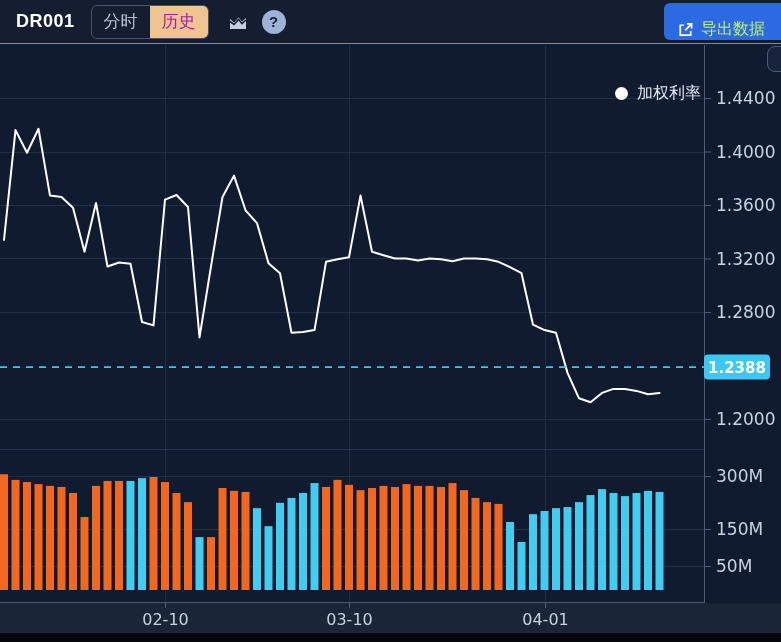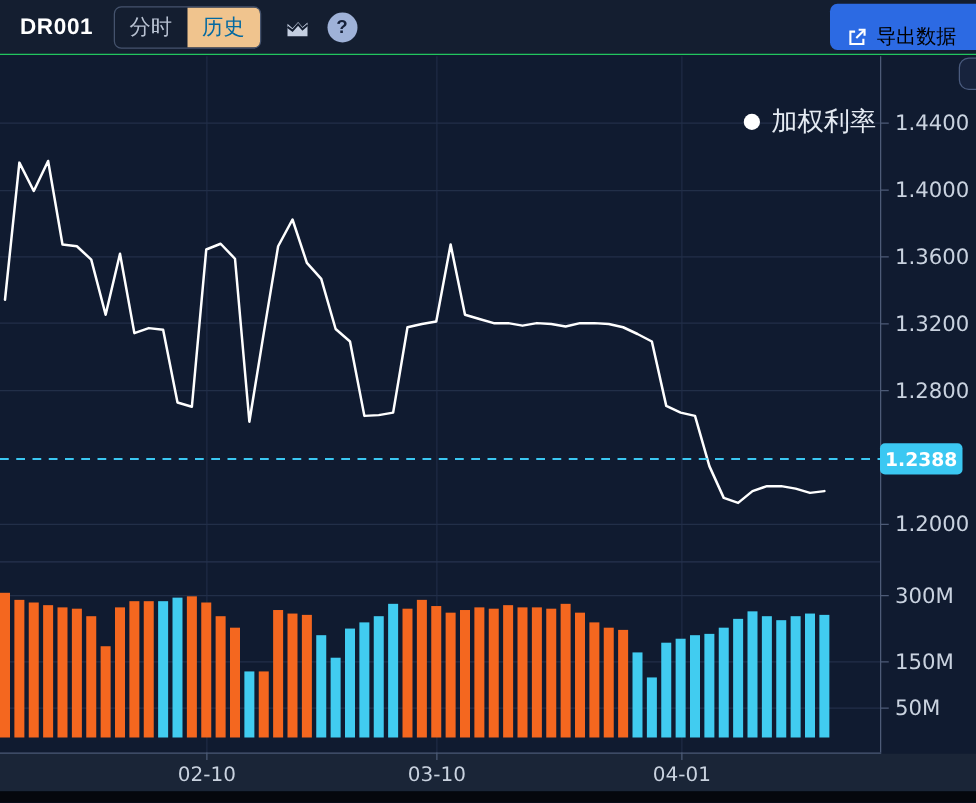--- a/index.html
+++ b/index.html
@@ -12,37 +12,37 @@
   
   .header{
     position:absolute;top:0;left:0;right:0;height:44px;box-sizing:border-box;
     background:#141e30;border-bottom:1px solid #22c55e;
     display:flex;align-items:center;padding-left:16px;z-index:5;
   }
   .title{color:#ffffff;font-size:18px;font-weight:bold;letter-spacing:.5px;margin-right:16px;}
   .tabs{display:flex;border:1px solid #45536d;border-radius:6px;overflow:hidden;align-items:flex-end;}
   .tab{width:58px;height:32px;line-height:32px;text-align:center;font-size:17px;
        color:#b7c1d1;cursor:pointer;background:transparent;}
-  .tab.active{background:#f0c48e;color:#0369a1;}
+  .tab.active{background:#f0c48e;color:#a21caf;}
   .hicons{display:flex;align-items:center;gap:13px;margin-left:18px;}
   .icon-chart svg{display:block;}
   .icon-help{width:24px;height:24px;border-radius:50%;background:#9fb2d8;color:#16213a;
       font-weight:bold;font-size:15px;display:flex;align-items:center;justify-content:center;}
   .export{
     position:absolute;right:0;top:3px;height:37px;border:none;cursor:pointer;
     display:flex;align-items:center;gap:7px;padding:16px 16px 0 13px;
-    background:#2c6ae3;color:#000000;font-size:16px;border-radius:6px 0 0 6px;
+    background:#2c6ae3;color:#bef264;font-size:16px;border-radius:6px 0 0 6px;
     font-family:inherit;
   }
   
   .xaxis-strip{position:absolute;left:0;right:0;top:603px;height:30px;background:#1a2537;z-index:0;}
   .bottom-black{position:absolute;left:0;right:0;top:633px;height:9px;background:#05070d;z-index:0;}
   #chart-svg{position:absolute;left:0;top:0;z-index:1;}
   .legend{position:absolute;top:83px;right:80px;display:flex;align-items:center;gap:9px;
-          z-index:3;color:#e4eaf2;font-size:21px;cursor:pointer;}
+          z-index:3;color:#e4eaf2;font-size:16px;cursor:pointer;}
   .legend .dot{width:13px;height:13px;border-radius:50%;background:#ffffff;}
   .corner-tab{position:absolute;top:46px;right:-12px;width:24px;height:24px;
       border:1px solid #4a5b7e;border-radius:8px;background:#17233d;z-index:2;}
 </style>
 </head>
 <body>
 
 <div class="app">
 
   <div class="xaxis-strip"></div>

